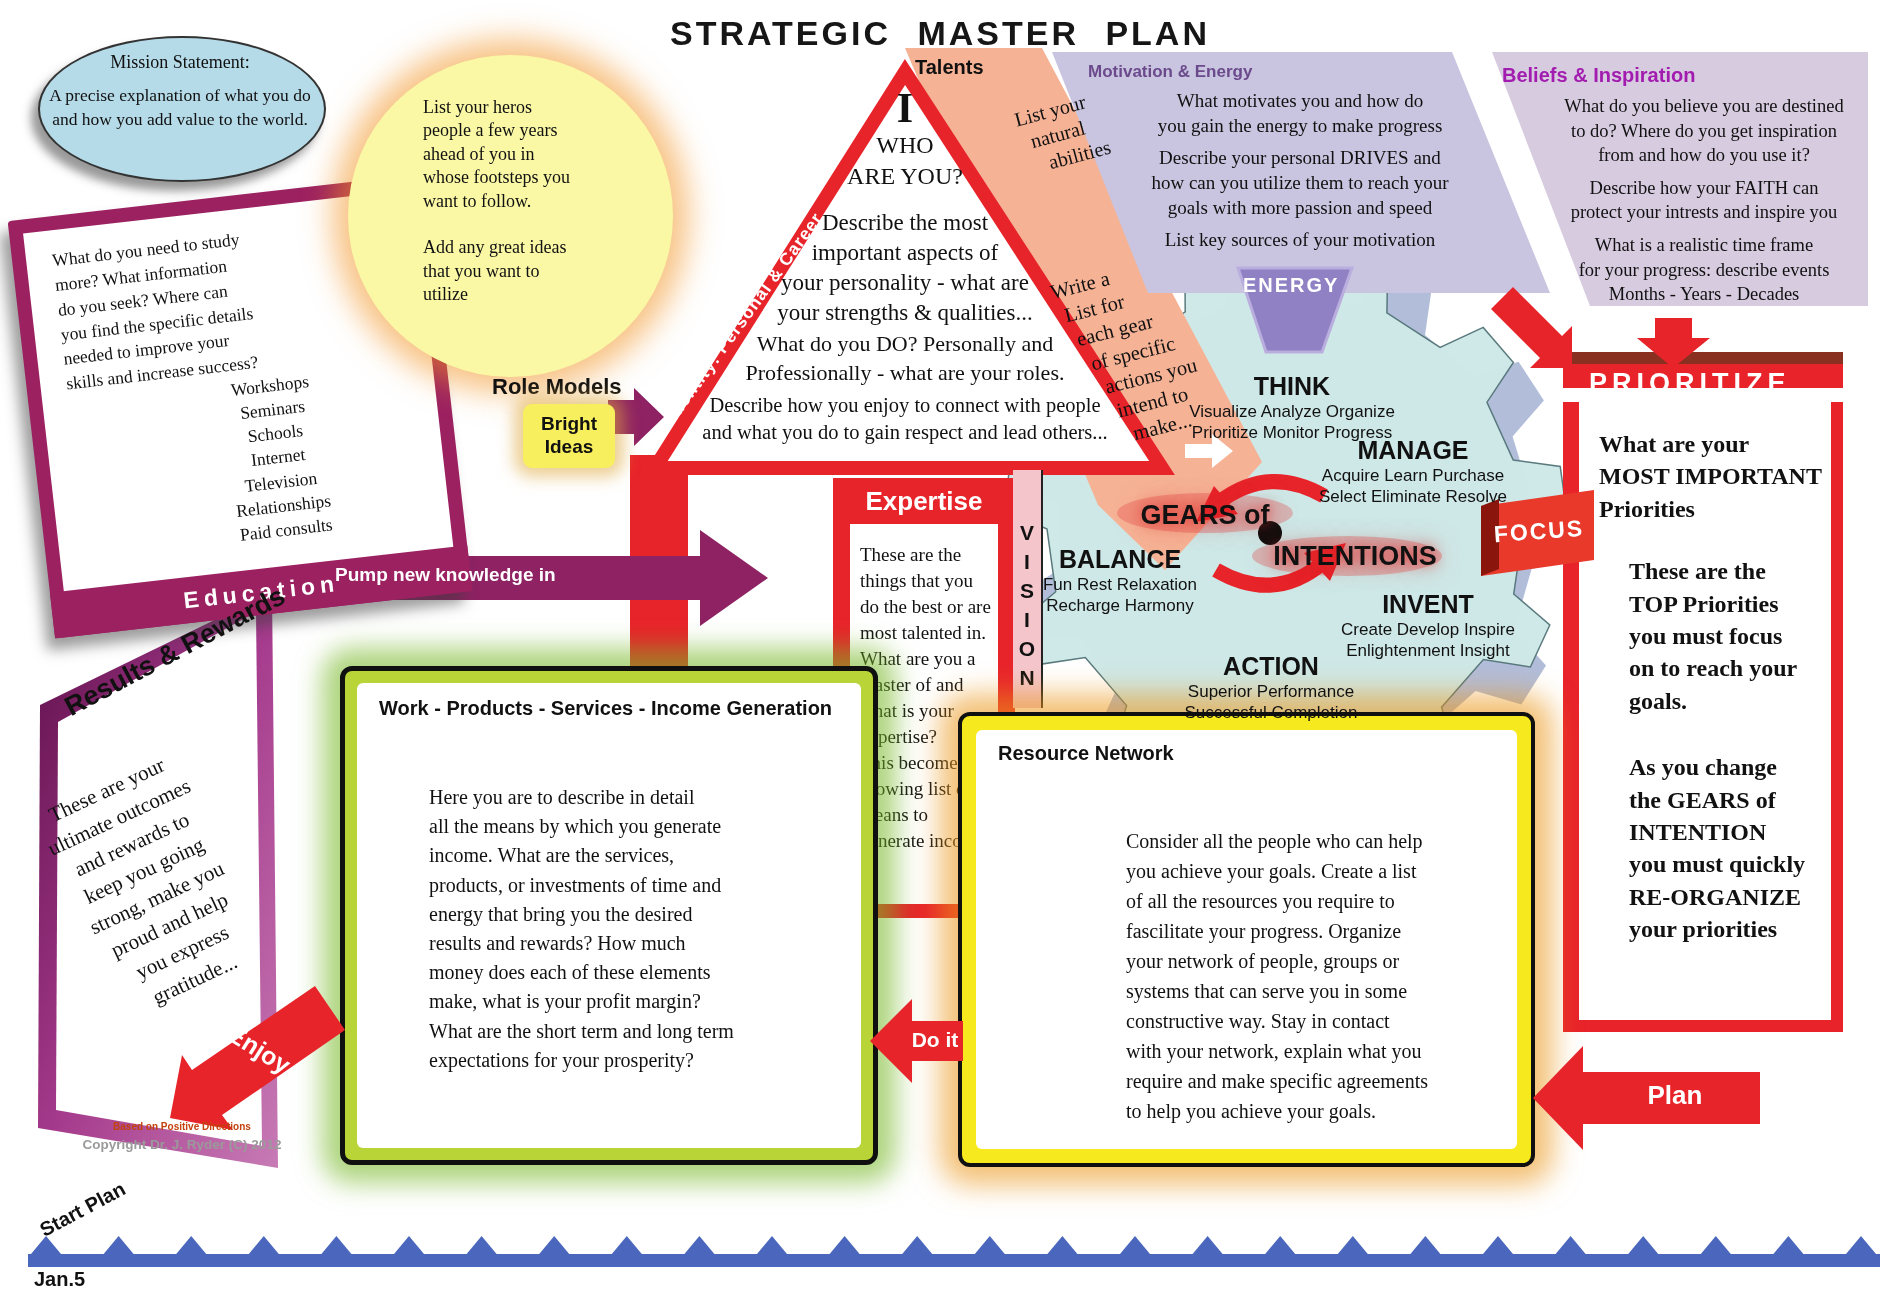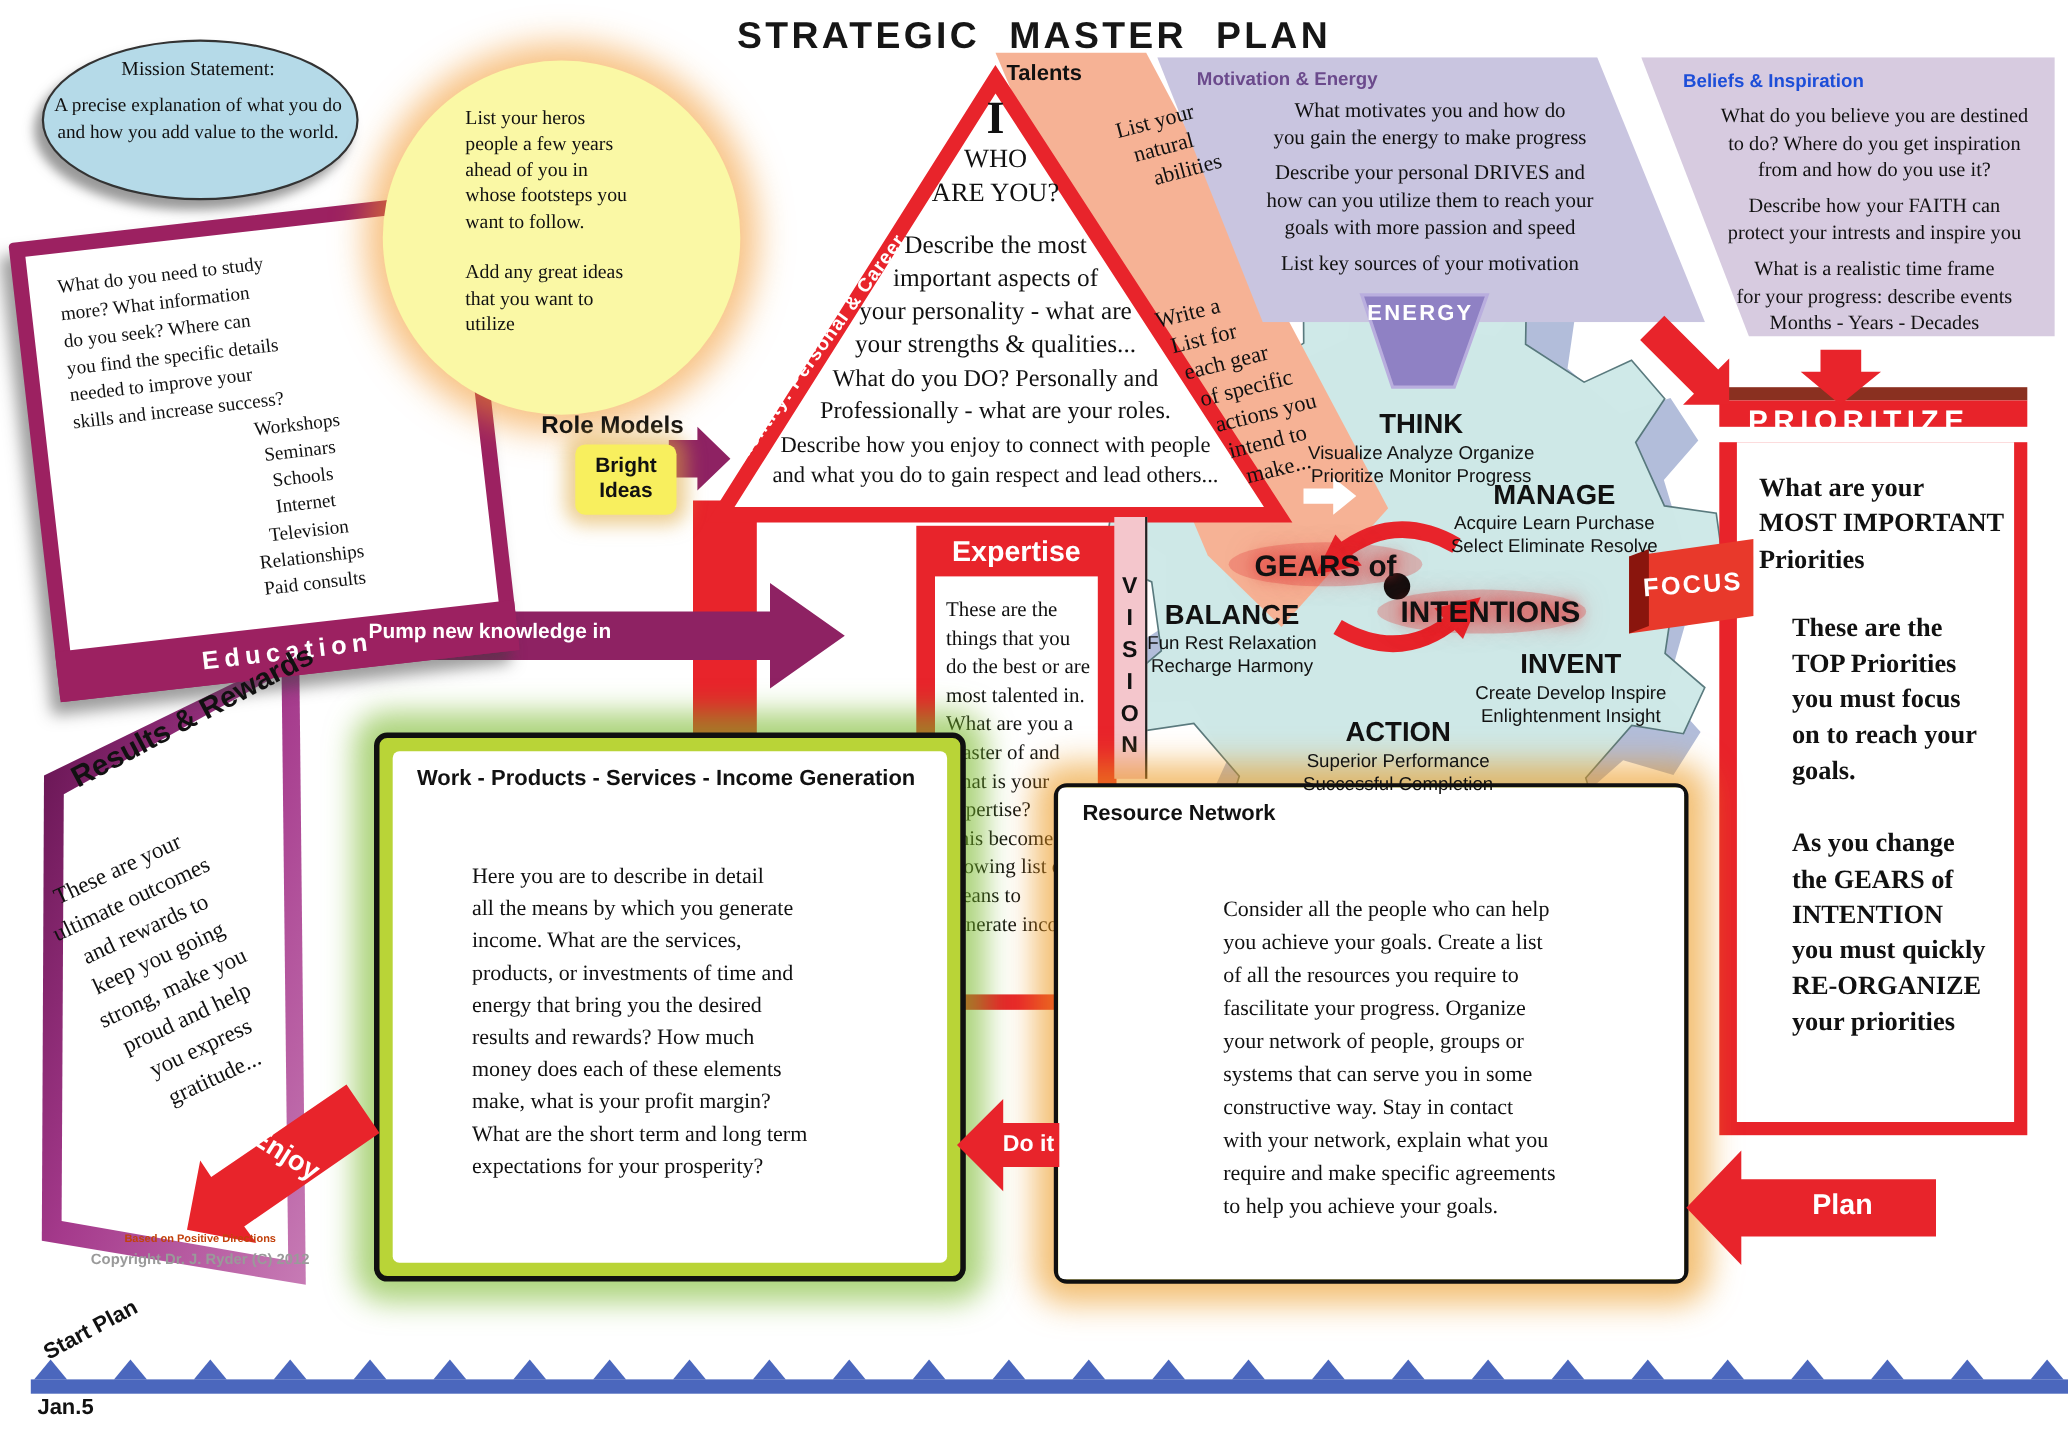--- a/index.html
+++ b/index.html
@@ -44,21 +44,21 @@
 
   
   #motiv{left:1050px;top:50px;width:530px;height:245px;background:#c9c5e0;
          clip-path:polygon(2px 2px,402px 2px,500px 243px,98px 243px);
          box-shadow:0 4px 6px rgba(0,0,0,.3);}
   #motiv-h{left:38px;top:12px;font-size:17px;color:#6b4a8c;position:absolute;}
   #motiv-b{position:absolute;left:60px;top:38px;width:380px;font-size:19px;line-height:1.32;text-align:center;}
   #motiv-b .p{margin-top:7px;}
   #belief{left:1490px;top:50px;width:380px;height:258px;background:#d7cbe0;
           clip-path:polygon(2px 2px,378px 2px,378px 256px,100px 256px);}
-  #belief-h{position:absolute;left:12px;top:14px;font-size:17px;color:#1d4ed8;margin-left:28px;}
+  #belief-h{position:absolute;left:12px;top:14px;font-size:20px;color:#a21caf;}
   #belief-b{position:absolute;left:58px;top:44px;width:312px;font-size:18.5px;line-height:1.33;text-align:center;}
   #belief-b .p{margin-top:8px;}
 
   
   .tri-t{left:655px;width:500px;text-align:center;}
   #tri-i{top:84px;font-size:42px;}
   #tri-who{top:130px;font-size:24px;line-height:1.28;}
   #tri-p1{top:208px;font-size:23px;line-height:1.3;}
   #tri-p2{top:268px;font-size:23px;line-height:1.3;}
   #tri-p3{top:330px;font-size:22px;line-height:1.3;}
@@ -110,21 +110,21 @@
 
   
   #work{left:340px;top:666px;width:538px;height:499px;border:5px solid #101010;border-radius:12px;
         box-shadow:0 0 26px 18px rgba(118,184,38,.6);background:#b9d437;box-sizing:border-box;padding:12px;}
   #work-w{background:#fff;width:100%;height:100%;border-radius:6px;position:relative;box-sizing:border-box;}
   #work-h{position:absolute;left:22px;top:14px;font-size:20px;}
   #work-b{position:absolute;left:72px;top:100px;width:360px;font-size:20px;line-height:1.46;}
 
   
   #res{left:958px;top:712px;width:577px;height:455px;border:4px solid #101010;border-radius:12px;
-       box-shadow:0 0 28px 18px rgba(235,150,25,.6);background:#f6e91e;box-sizing:border-box;}
+       box-shadow:0 0 28px 18px rgba(235,150,25,.6);background:#f6e91e;box-sizing:border-box;padding:14px;}
   #res-w{background:#fff;width:100%;height:100%;border-radius:6px;position:relative;box-sizing:border-box;}
   #res-h{position:absolute;left:22px;top:12px;font-size:20px;}
   #res-b{position:absolute;left:150px;top:96px;width:352px;font-size:20px;line-height:1.5;}
 
   
   #results-label{left:30px;top:636px;width:290px;text-align:center;transform:rotate(-28deg);font-size:27px;}
   #results-body{left:36px;top:766px;width:230px;transform:rotate(-25deg);font-size:21px;line-height:1.42;text-align:center;}
 
   
   #pump-l{left:335px;top:564px;width:330px;color:#fff;font-size:19px;}

